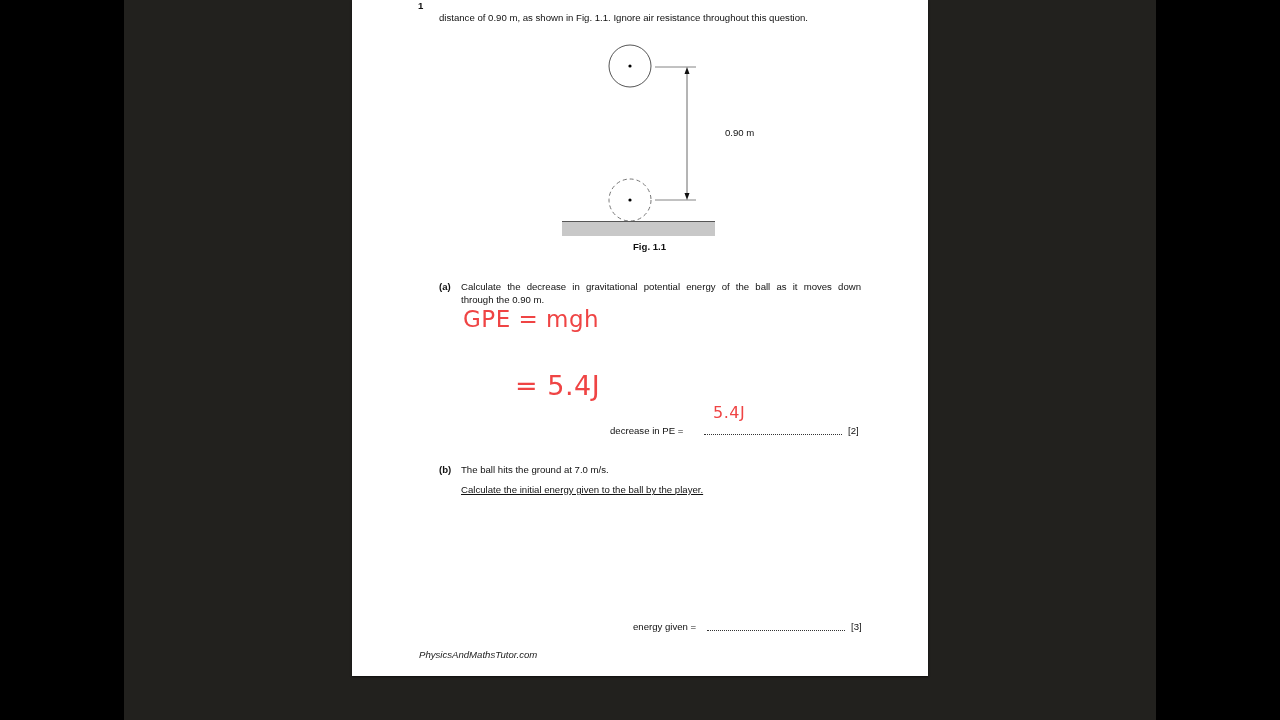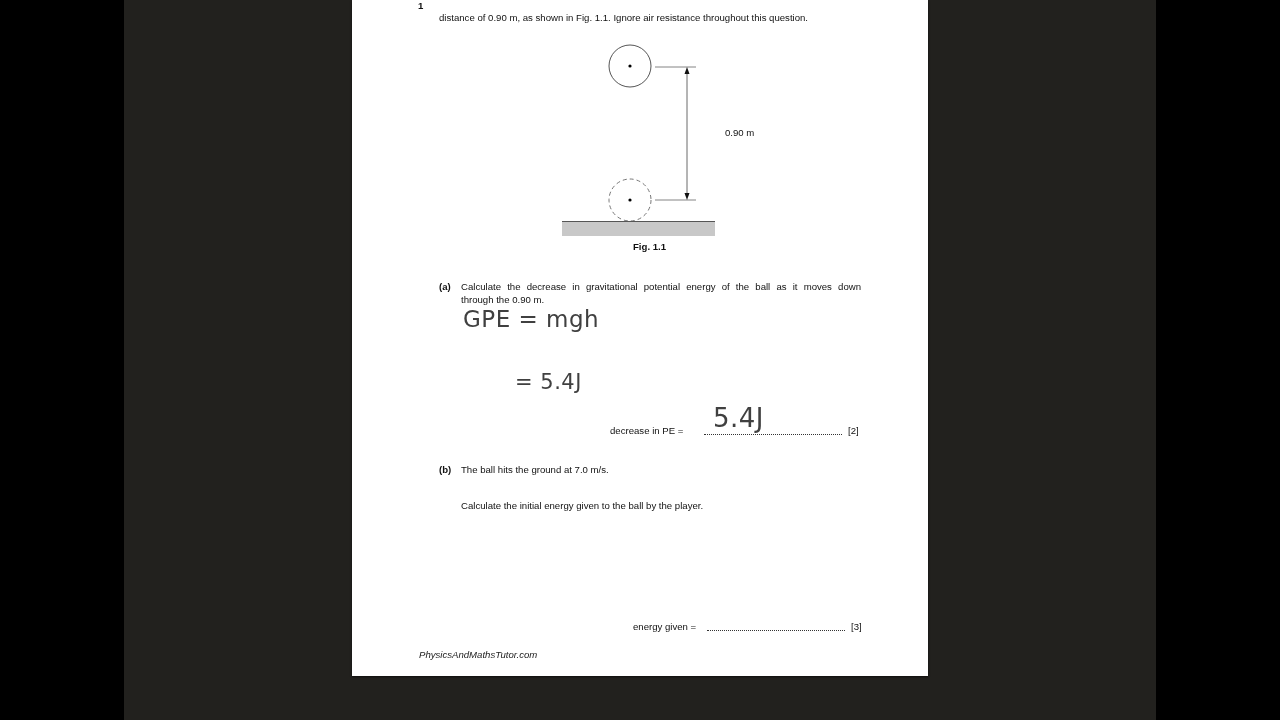--- a/index.html
+++ b/index.html
@@ -3,21 +3,21 @@
 <meta charset="utf-8">
 <style>
   html, body { margin:0; padding:0; }
   body { width:1280px; height:720px; background:#000; position:relative; overflow:hidden; font-family:"Liberation Sans", sans-serif; }
   .viewer-bg { position:absolute; left:124px; top:0; width:1032px; height:720px; background:#22211e; }
   .page { position:absolute; left:352px; top:0; width:576px; height:676px; background:#fff; box-shadow:0 1px 2px rgba(0,0,0,0.6); }
   .abs { position:absolute; }
   .txt { font-size:9.6px; color:#111; line-height:12.5px; }
   .qnum { font-weight:bold; }
   .bold { font-weight:bold; }
-  .hand { color:#404040; font-family:"DejaVu Sans", sans-serif; font-style:normal; white-space:nowrap; letter-spacing:0.5px; }
+  .hand { color:#ef4444; font-family:"DejaVu Sans", sans-serif; font-style:normal; white-space:nowrap; letter-spacing:0.5px; }
   .dots { display:inline-block; border-bottom:1px dotted #333; vertical-align:baseline; }
   .footer { font-style:italic; font-size:9.6px; color:#222; }
 </style>
 </head>
 <body>
 
 <div class="viewer-bg"></div>
 
 <div class="page">
 
@@ -46,29 +46,29 @@
     </g>
   </svg>
   <div class="abs txt" style="left:340px; top:127px;margin-left:33px;">0.90 m</div>
   <div class="abs txt bold" style="left:269px; top:241px;margin-left:12px;">Fig. 1.1</div>
 
   <div class="abs txt bold" style="left:87px; top:281px;">(a)</div>
   <div class="abs txt" style="left:109px; top:281px; width:400px; text-align:justify; text-align-last:justify;">Calculate the decrease in gravitational potential energy of the ball as it moves down</div>
   <div class="abs txt" style="left:109px; top:294px;">through the 0.90 m.</div>
 
   <div class="abs hand" style="left:111px; top:306px; font-size:23px;">GPE = mgh</div>
-  <div class="abs hand" style="left:163px; top:370px; font-size:21px;">= 5.4J</div>
+  <div class="abs hand" style="left:163px; top:370px; font-size:27px;">= 5.4J</div>
 
   <div class="abs txt" style="left:258px; top:425px;">decrease in PE =</div>
   <div class="abs dots" style="left:352px; top:425px; width:138px; height:9px;"></div>
-  <div class="abs hand" style="left:361px; top:403px; font-size:26px;">5.4J</div>
+  <div class="abs hand" style="left:361px; top:403px; font-size:16px;">5.4J</div>
   <div class="abs txt" style="left:496px; top:425px;">[2]</div>
 
   <div class="abs txt bold" style="left:87px; top:464px;">(b)</div>
   <div class="abs txt" style="left:109px; top:464px;">The ball hits the ground at 7.0 m/s.</div>
-  <div class="abs txt" style="left:109px; top:500px;">Calculate the initial energy given to the ball by the player.</div>
+  <div class="abs txt" style="left:109px; top:484px;text-decoration:underline;">Calculate the initial energy given to the ball by the player.</div>
 
   <div class="abs txt" style="left:281px; top:621px;">energy given =</div>
   <div class="abs dots" style="left:355px; top:621px; width:138px; height:9px;"></div>
   <div class="abs txt" style="left:499px; top:621px;">[3]</div>
 
   <div class="abs footer" style="left:67px; top:649px;text-align:right;">PhysicsAndMathsTutor.com</div>
 </div>
 
 </body></html>

